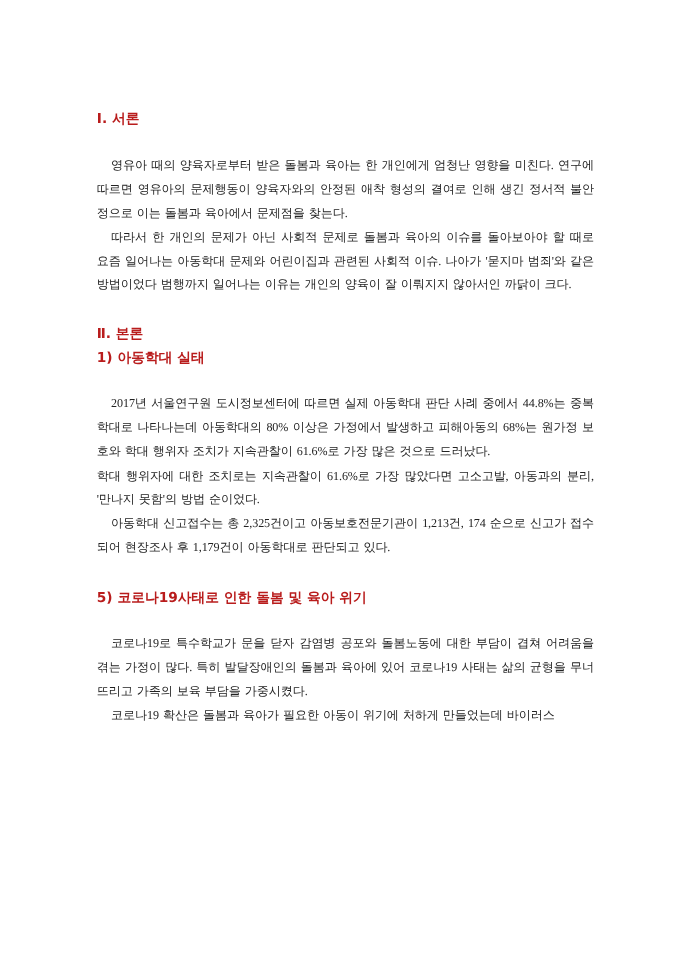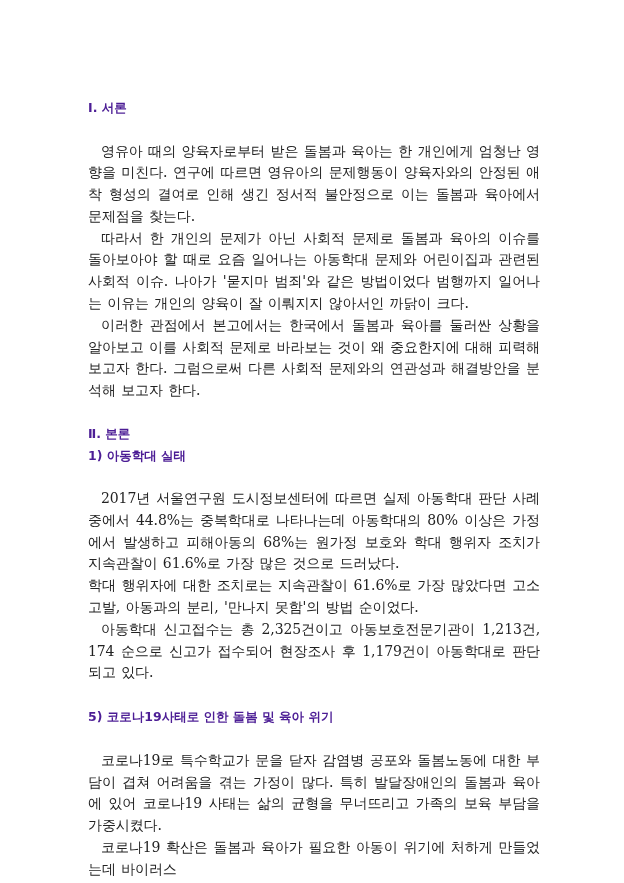--- a/index.html
+++ b/index.html
@@ -1,35 +1,34 @@
 <!DOCTYPE html>
 <html><head>
 <meta charset="utf-8">
 <style>
   html, body { margin: 0; padding: 0; background: #ffffff; }
   body { width: 624px; height: 883px; position: relative; overflow: hidden;
          font-family: "DejaVu Serif", "Liberation Serif", serif; color: #222; }
   .page { position: absolute; left: 88px; top: 97px; width: 452px; }
   .h { font-family: "DejaVu Sans", "Liberation Sans", sans-serif; font-weight: bold;
-       font-size: 12.5px; line-height: 21.5px; color: #4c1d95; margin: 0; }
-  .p { font-size: 14px; line-height: 21.8px; margin: 0; text-align: justify;
-       text-align-last: left; letter-spacing: -0.1px; word-spacing: 1px; }
+       font-size: 12.5px; line-height: 21.5px; color: #b91c1c; margin: 0; }
+  .p { font-size: 11px; line-height: 21.8px; margin: 0; text-align: justify;
+       text-align-last: left; letter-spacing: -0.1px; word-spacing: 1px; font-family: Liberation Serif, serif; }
   .indent { text-indent: 13px; }
   .gap-l { height: 22px; }
   .gap-m { height: 21px; }
 </style>
 </head>
 <body>
 
 <div class="page">
   <h1 class="h">Ⅰ. 서론</h1>
   <div class="gap-l"></div>
   <p class="p indent">영유아 때의 양육자로부터 받은 돌봄과 육아는 한 개인에게 엄청난 영향을 미친다. 연구에 따르면 영유아의 문제행동이 양육자와의 안정된 애착 형성의 결여로 인해 생긴 정서적 불안정으로 이는 돌봄과 육아에서 문제점을 찾는다.</p>
   <p class="p indent">따라서 한 개인의 문제가 아닌 사회적 문제로 돌봄과 육아의 이슈를 돌아보아야 할 때로 요즘 일어나는 아동학대 문제와 어린이집과 관련된 사회적 이슈. 나아가 '묻지마 범죄'와 같은 방법이었다 범행까지 일어나는 이유는 개인의 양육이 잘 이뤄지지 않아서인 까닭이 크다.</p>
-  <p class="p indent">이러한 관점에서 본고에서는 한국에서 돌봄과 육아를 둘러싼 상황을 알아보고 이를 사회적 문제로 바라보는 것이 왜 중요한지에 대해 피력해 보고자 한다. 그럼으로써 다른 사회적 문제와의 연관성과 해결방안을 분석해 보고자 한다.</p>
   <div class="gap-m"></div>
   <h1 class="h">Ⅱ. 본론</h1>
   <h3 class="h">1) 아동학대 실태</h3>
   <div class="gap-l"></div>
   <p class="p indent">2017년 서울연구원 도시정보센터에 따르면 실제 아동학대 판단 사례 중에서 44.8%는 중복학대로 나타나는데 아동학대의 80% 이상은 가정에서 발생하고 피해아동의 68%는 원가정 보호와 학대 행위자 조치가 지속관찰이 61.6%로 가장 많은 것으로 드러났다.</p>
   <p class="p">학대 행위자에 대한 조치로는 지속관찰이 61.6%로 가장 많았다면 고소고발, 아동과의 분리, '만나지 못함'의 방법 순이었다.</p>
   <p class="p indent">아동학대 신고접수는 총 2,325건이고 아동보호전문기관이 1,213건, 174 순으로 신고가 접수되어 현장조사 후 1,179건이 아동학대로 판단되고 있다.</p>
   <div class="gap-l"></div>
   <h3 class="h">5) 코로나19사태로 인한 돌봄 및 육아 위기</h3>
   <div class="gap-l"></div>

